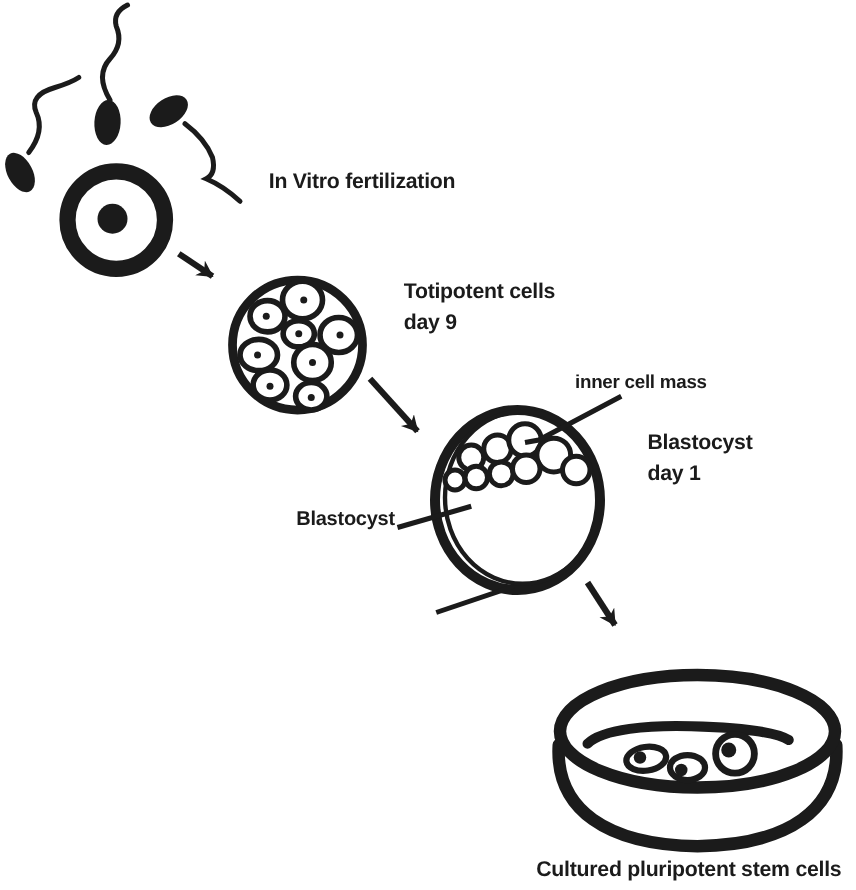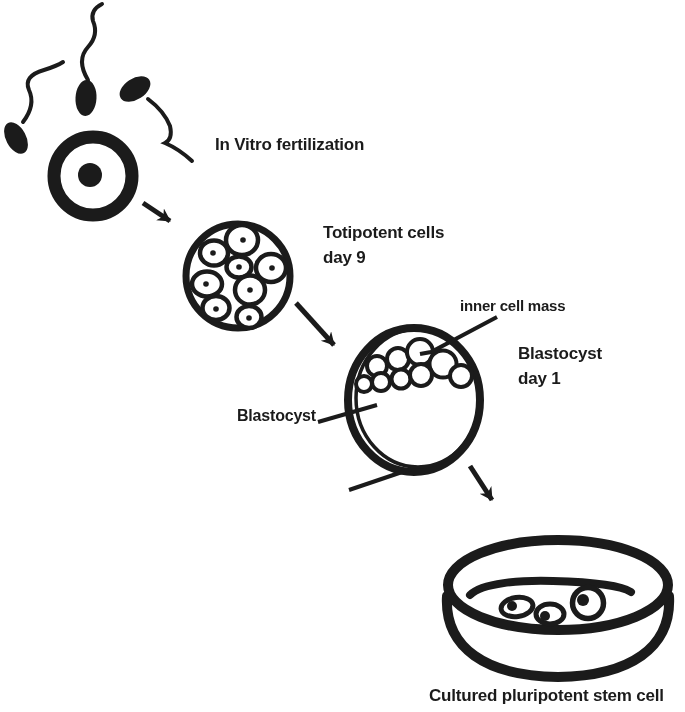--- a/index.html
+++ b/index.html
@@ -132,15 +132,15 @@
   <div class="label anno-sm" style="left:460px; top:297px;">inner cell mass</div>
 
   <div class="label stage" style="left:518px; top:341px;">
     <div>Blastocyst</div>
     <div>day 1</div>
   </div>
 
   <div class="label anno" style="left:237px; top:407px;">Blastocyst</div>
 
 
-  <div class="label bottom-caption" style="left:429px; top:686px;">Cultured pluripotent stem cell</div>
+  <div class="label bottom-caption" style="left:429px; top:686px;">Cultured pluripotent stem cells</div>
 
 </div>
 
 </body></html>

